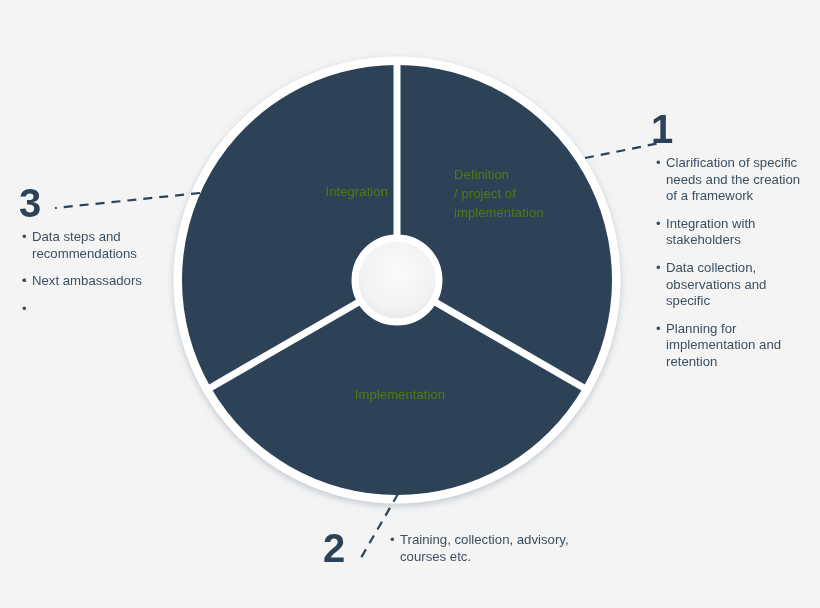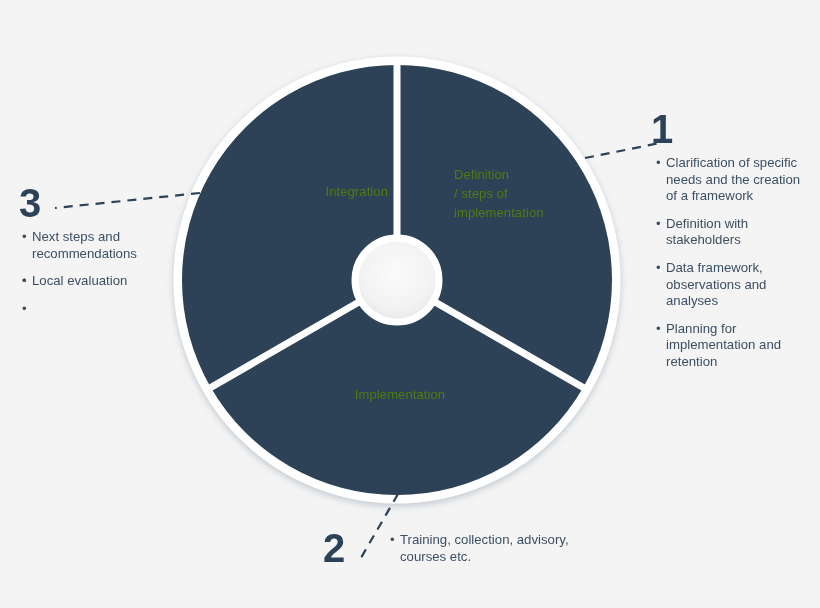--- a/index.html
+++ b/index.html
@@ -161,45 +161,45 @@
 
     <g stroke="#2b4258" stroke-width="2.2" stroke-dasharray="9 7" stroke-linecap="butt">
       <line x1="585" y1="158" x2="660" y2="143"></line>
       <line x1="200" y1="193" x2="55" y2="208"></line>
       <line x1="398" y1="494" x2="358" y2="563"></line>
     </g>
   </svg>
 
   <div class="wedge-label" id="label-definition">
     <div>Definition</div>
-    <div>/ steps of</div>
+    <div>/ project of</div>
     <div>implementation</div>
   </div>
 
   <div class="wedge-label" id="label-integration">
     <div>Integration</div>
   </div>
 
   <div class="wedge-label" id="label-implementation">
     <div>Implementation</div>
   </div>
 
   <div class="callout-number" id="number-1">1</div>
   <ul class="bullet-list" id="bullets-1">
       <li><span class="dot">•</span><span>Clarification of specific needs and the creation of a framework</span></li>
-      <li><span class="dot">•</span><span>Definition with stakeholders</span></li>
-      <li><span class="dot">•</span><span>Data framework, observations and analyses</span></li>
+      <li><span class="dot">•</span><span>Integration with stakeholders</span></li>
+      <li><span class="dot">•</span><span>Data collection, observations and specific</span></li>
       <li><span class="dot">•</span><span>Planning for implementation and retention</span></li>
     </ul>
 
   <div class="callout-number" id="number-3">3</div>
   <ul class="bullet-list" id="bullets-3">
-      <li><span class="dot">•</span><span>Next steps and recommendations</span></li>
+      <li><span class="dot">•</span><span>Data steps and recommendations</span></li>
       <li><span class="dot">•</span></li>
-      <li><span class="dot">•</span><span>Local evaluation</span></li>
+      <li><span class="dot">•</span><span>Next ambassadors</span></li>
       <li><span class="dot">•</span></li>
     </ul>
 
   <div class="callout-number" id="number-2">2</div>
   <ul class="bullet-list" id="bullets-2">
       <li><span class="dot">•</span><span>Training, collection, advisory, courses etc.</span></li>
     </ul>
 
 </div>
 

